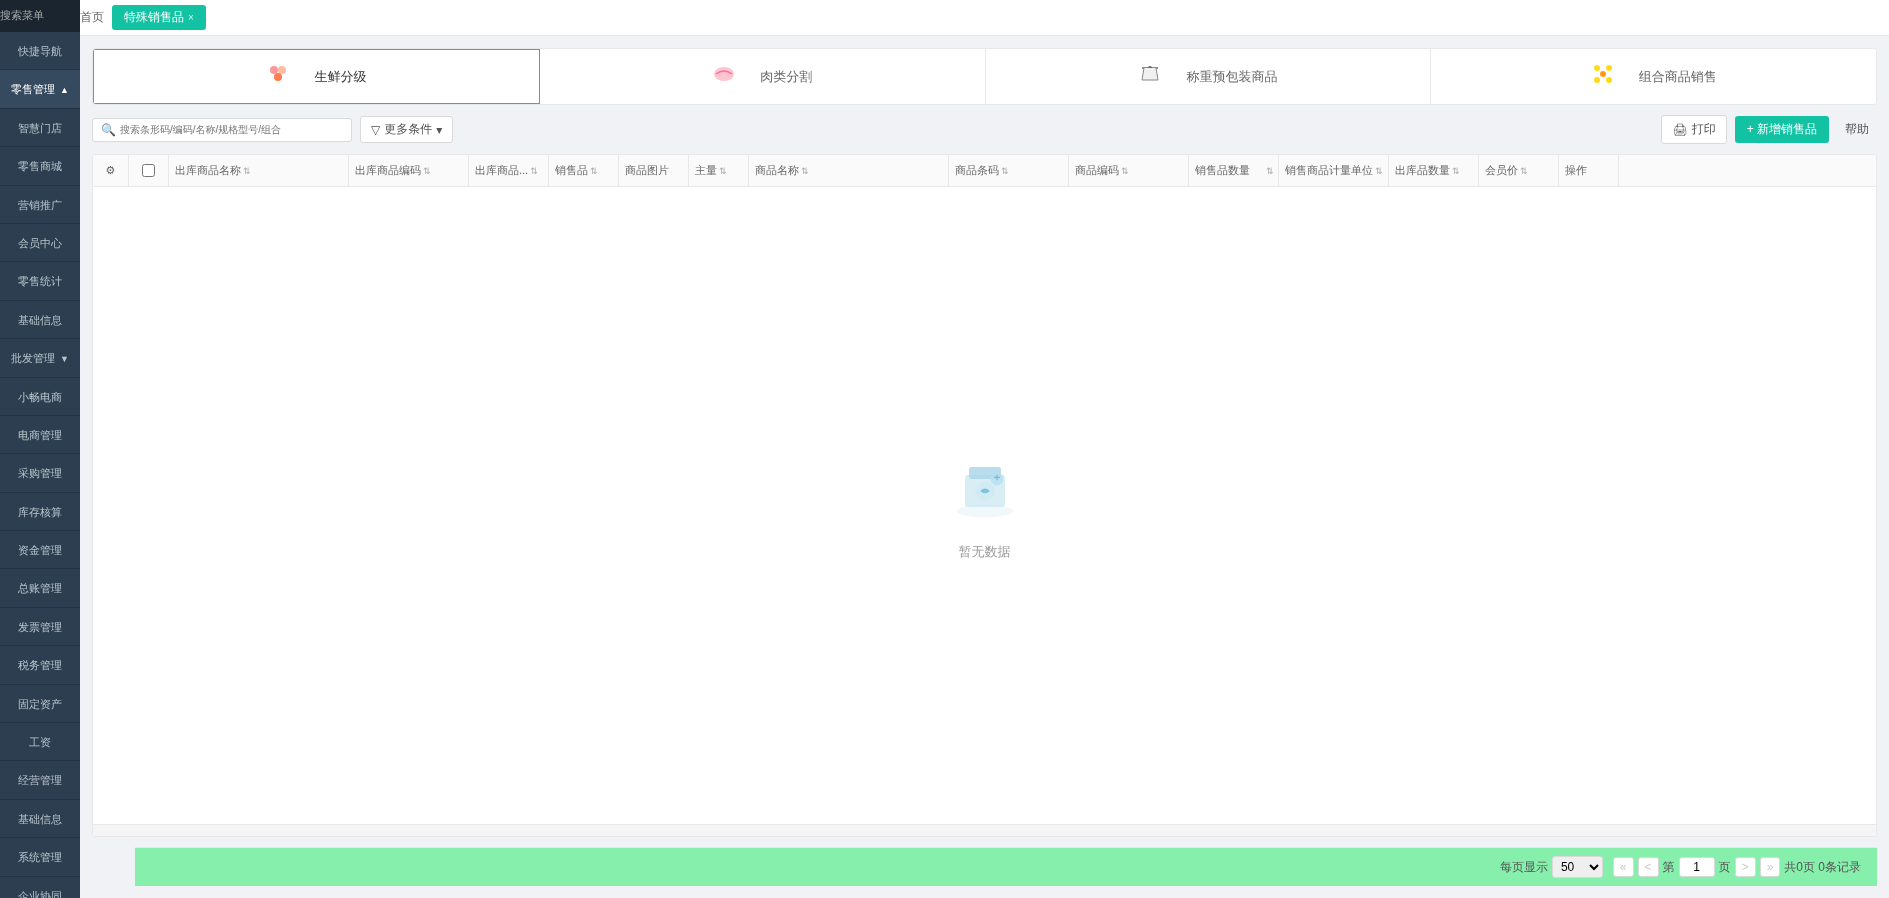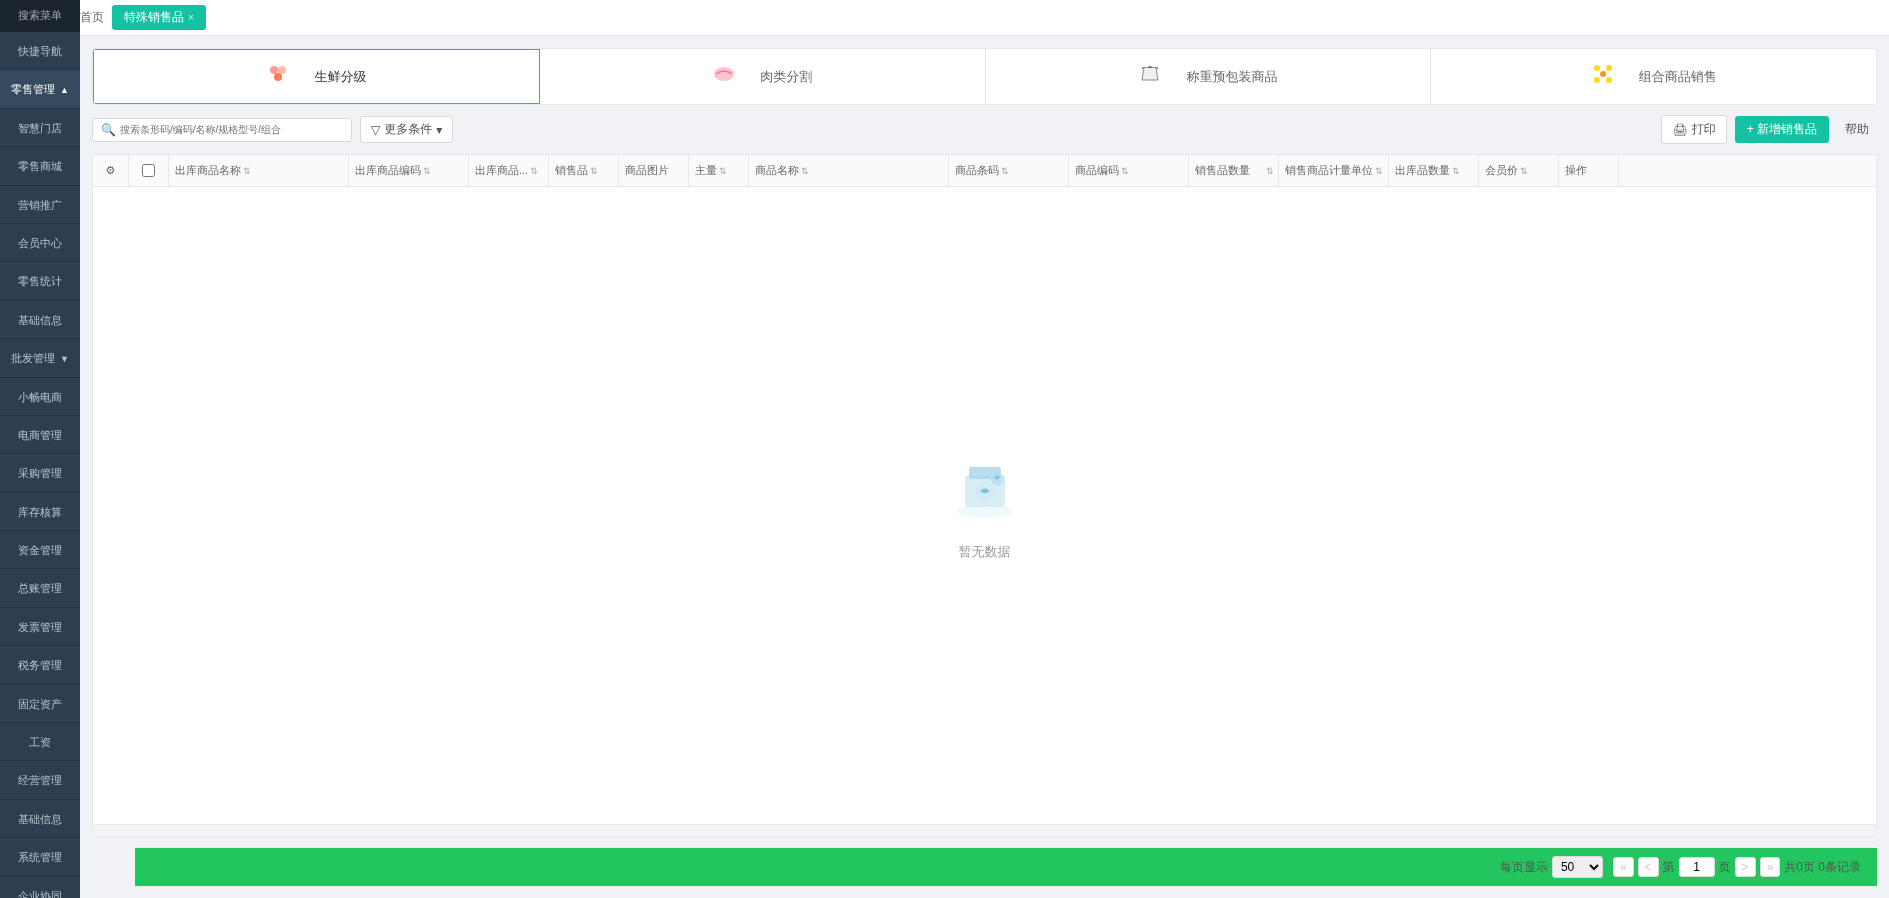--- a/index.html
+++ b/index.html
@@ -12,21 +12,20 @@
       color: #ccc;
       display: flex;
       flex-direction: column;
       flex-shrink: 0;
       overflow-y: auto;
       height: 100%;
     }
     .sidebar-logo {
       background: #1a252f;
       padding: 8px 0;
-      text-align: center;
       font-size: 11px;
       color: #aaa;
       border-bottom: 1px solid #1a252f;
     }
     .sidebar-item {
       padding: 10px 4px;
       text-align: center;
       font-size: 11px;
       color: #b8c5cc;
       cursor: pointer;
@@ -256,21 +255,21 @@
       color: #999;
       font-size: 13px;
     }
     .empty-icon {
       width: 80px;
       height: 80px;
     }
 
     
     .pagination-bar {
-      background: #22c55e;
+      background: #86efac;
       border-top: 1px solid #e8e8e8;
       padding: 8px 16px;
       display: flex;
       align-items: center;
       justify-content: flex-end;
       gap: 10px;
       font-size: 12px;
       color: #555;
       flex-shrink: 0;
       margin-left: 43px;

